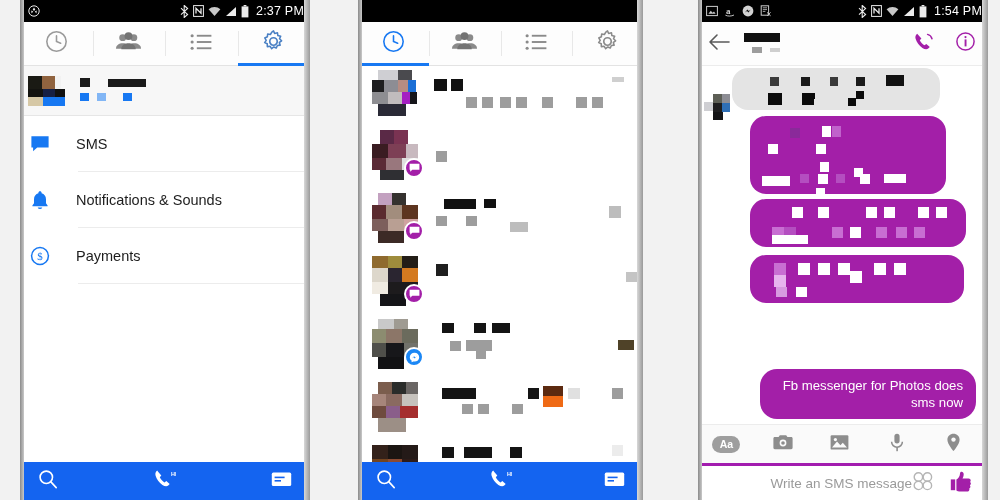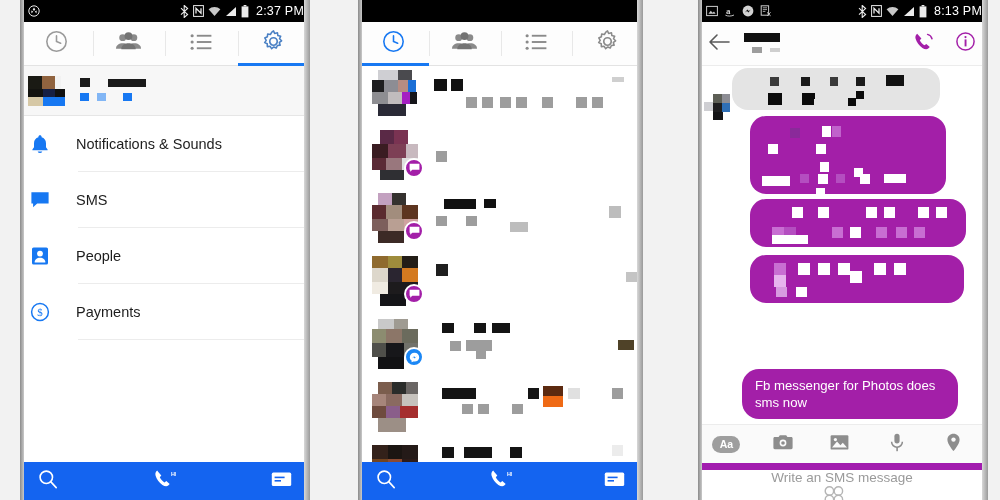--- a/index.html
+++ b/index.html
@@ -2,21 +2,21 @@
 <html><head>
 <meta charset="utf-8">
 <style>
   * { box-sizing: border-box; margin: 0; padding: 0; }
   html, body {
     width: 1000px; height: 500px;
     background: #f2f2f2;
     font-family: "Liberation Sans", sans-serif;
     overflow: hidden;
   }
-  .stage { position: relative; width: 1000px; height: 500px; background: #f2f2f2; }
+  .stage { position: relative; width: 1000px; height: 500px; background: #f2f2f2; text-align: right; }
 
   
   .phone {
     position: absolute; top: 0; height: 500px; background: #fff;
     overflow: hidden;
     box-shadow: 0 0 0 0 rgba(0,0,0,0);
   }
   .phone.p1 { left: 20px;  width: 290px; }
   .phone.p2 { left: 358px; width: 285px; }
   .phone.p3 { left: 698px; width: 290px; }
@@ -120,22 +120,22 @@
     color: #fff; font-size: 13.2px; line-height: 17px; padding: 8px 13px;
     border-radius: 17px; background: #a31fa8;
   }
   .p3bottom {
     position: absolute; left: 0; right: 6px; bottom: 0; height: 76px;
     background: #fafafa; border-top: 1px solid #ececec;
   }
   .p3icons { height: 38px; display: flex; align-items: center; }
   .p3icons .it { flex: 1; display: flex; align-items: center; justify-content: center; cursor: pointer; }
   .p3input {
-    height: 37px; border-top: 7px solid #a21caf; display: flex; align-items: center;
-    padding: 0 10px 0 14px; background: #fff; flex-direction: column;
+    height: 37px; border-top: 3px solid #a21caf; display: flex; align-items: center;
+    padding: 0 10px 0 14px; background: #fff;
   }
   .p3input .ph { font-size: 13.5px; color: #9a9a9a; flex: 1; }
 </style>
 </head>
 <body>
 
 <div class="stage">
 
   <div class="phone p1">
     <div class="edge-l"></div>
@@ -245,44 +245,34 @@
         <span style="position:absolute;left:28px;top:1px;width:38px;height:8px;background:#1a1a1a;"></span>
         <span style="position:absolute;left:0;top:15px;width:9px;height:8px;background:#1778f2;"></span>
         <span style="position:absolute;left:17px;top:15px;width:9px;height:8px;background:#82b6f5;"></span>
         <span style="position:absolute;left:43px;top:15px;width:9px;height:8px;background:#1778f2;"></span>
       </div>
     </div>
 
     <div class="settings">
       <div class="srow">
         <span class="ico">
+          <svg width="20" height="20" viewBox="0 0 20 20">
+              <path d="M1.4 2.2h17.2v11.4H7.2L3.1 17.2v-3.6H1.4z" fill="#1778f2"></path>
+            </svg>
+        </span>
+        <span class="lbl">SMS</span>
+      </div>
+      <div class="srow">
+        <span class="ico">
           <svg width="20" height="21" viewBox="0 0 20 21">
               <path d="M10 1.2c-.9 0-1.6.7-1.6 1.6v.5C5.7 4 4 6.3 4 9.2v4.1L2.4 15.4v.9h15.2v-.9L16 13.3V9.2c0-2.9-1.7-5.2-4.4-5.9v-.5c0-.9-.7-1.6-1.6-1.6z" fill="#1778f2"></path>
               <path d="M7.7 17.4a2.4 2.4 0 0 0 4.6 0z" fill="#1778f2"></path>
             </svg>
         </span>
         <span class="lbl">Notifications &amp; Sounds</span>
-      </div>
-      <div class="srow">
-        <span class="ico">
-          <svg width="20" height="20" viewBox="0 0 20 20">
-              <path d="M1.4 2.2h17.2v11.4H7.2L3.1 17.2v-3.6H1.4z" fill="#1778f2"></path>
-            </svg>
-        </span>
-        <span class="lbl">SMS</span>
-      </div>
-      <div class="srow">
-        <span class="ico">
-          <svg width="20" height="20" viewBox="0 0 20 20">
-              <rect x="2" y="1.5" width="16" height="17" rx="1.6" fill="#1778f2"></rect>
-              <circle cx="10" cy="7.6" r="2.9" fill="#fff"></circle>
-              <path d="M4.6 16.4c0-3 2.4-4.7 5.4-4.7s5.4 1.7 5.4 4.7z" fill="#fff"></path>
-            </svg>
-        </span>
-        <span class="lbl">People</span>
       </div>
       <div class="srow">
         <span class="ico">
           <svg width="20" height="20" viewBox="0 0 20 20">
               <circle cx="10" cy="10" r="8.4" fill="none" stroke="#1778f2" stroke-width="1.5"></circle>
               <text x="10" y="14.4" text-anchor="middle" font-size="11" font-family="Liberation Serif, serif" fill="#1778f2">$</text>
             </svg>
         </span>
         <span class="lbl">Payments</span>
       </div>
@@ -620,21 +610,21 @@
           <svg width="12" height="11" viewBox="0 0 12 11">
               <path d="M11 1 L11 10 L1 10 Z" fill="#fff"></path>
             </svg>
         </span>
         <span class="sb-ico">
           <svg width="8" height="13" viewBox="0 0 8 13">
               <rect x="2.6" y="0" width="2.8" height="1.4" fill="#fff"></rect>
               <rect x="0.6" y="1.4" width="6.8" height="11" fill="#fff"></rect>
             </svg>
         </span>
-        <span class="sb-time">8:13 PM</span>
+        <span class="sb-time">1:54 PM</span>
       </div>
     </div>
 
     <div class="p3head">
       <span>
         <svg width="22" height="18" viewBox="0 0 22 18">
             <path d="M21 9 H2 M9 2 L2 9 L9 16" stroke="#5a5a5a" stroke-width="1.6" fill="none" stroke-linecap="round" stroke-linejoin="round"></path>
           </svg>
       </span>
       <div style="position:relative;width:80px;height:26px;margin-left:4px;">

